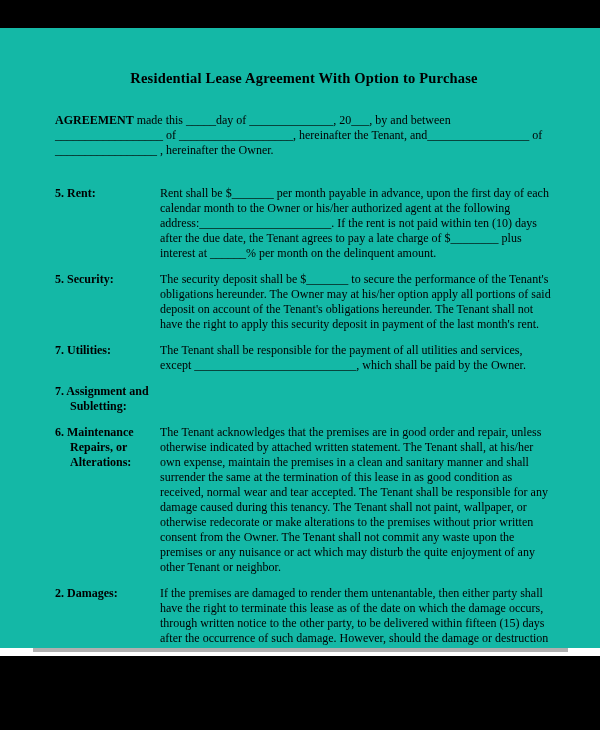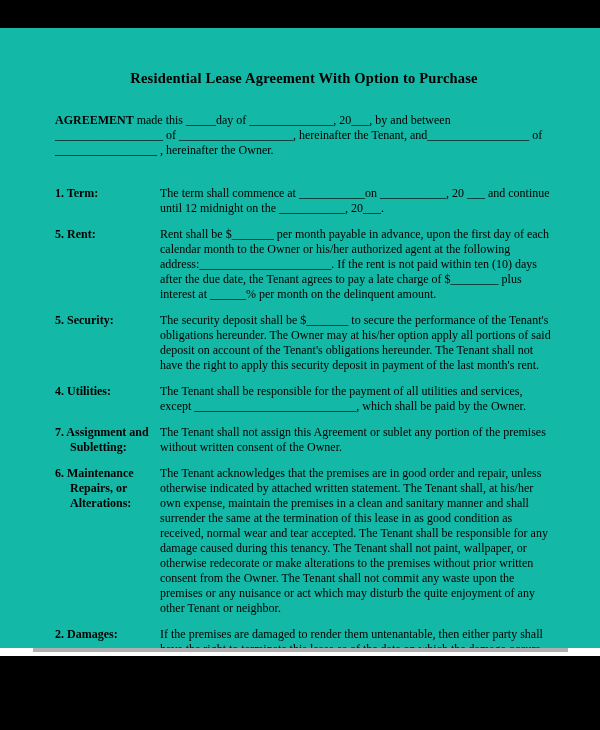--- a/index.html
+++ b/index.html
@@ -82,43 +82,38 @@
 <div class="screen">
 
   <div class="bar top"></div>
 
   <div class="doc">
 
     <h1 class="doc-title">Residential Lease Agreement With Option to Purchase</h1>
 
     <p class="opening"><span class="lead">AGREEMENT</span><span> made this _____day of ______________, 20___,  by and between __________________ of ___________________, hereinafter the Tenant, and_________________ of _________________ , hereinafter the Owner.</span></p>
 
-    <div class="section-row">
-      <div class="section-label">1. Term:</div>
-      <div class="section-text">The term shall commence at ___________on ___________, 20 ___  and continue until 12 midnight on the ___________, 20___.</div>
-    </div>
 
     <div class="section-row">
       <div class="section-label">5. Rent:</div>
       <div class="section-text">Rent shall be $_______  per month payable in advance, upon the first day of each calendar month to the Owner or his/her authorized agent at the following address:______________________.  If the rent is not paid within ten (10) days after the due date, the Tenant agrees to pay a late charge of $________ plus interest at ______% per month on the delinquent amount.</div>
     </div>
 
     <div class="section-row">
       <div class="section-label">5. Security:</div>
       <div class="section-text">The security deposit shall be $_______  to secure the performance of the Tenant's obligations hereunder.  The Owner may at his/her option apply all portions of said deposit on account of the Tenant's obligations hereunder.  The Tenant shall not have the right to apply this security deposit in payment of the last month's rent.</div>
     </div>
 
     <div class="section-row">
-      <div class="section-label">4. Utilities:</div>
+      <div class="section-label">7. Utilities:</div>
       <div class="section-text">The Tenant shall be responsible for the payment of all utilities and services, except ___________________________, which shall be paid by the Owner.</div>
     </div>
 
     <div class="section-row">
       <div class="section-label">7. Assignment and Subletting:</div>
-      <div class="section-text">The Tenant shall not assign this Agreement or sublet any portion of the premises without written consent of the Owner.</div>
     </div>
 
     <div class="section-row">
       <div class="section-label">6. Maintenance Repairs, or Alterations:</div>
       <div class="section-text">The Tenant acknowledges that the premises are in good order and repair, unless otherwise indicated by attached written statement.  The Tenant shall, at his/her own expense, maintain the premises in a clean and sanitary manner and shall surrender the same at the termination of this lease in as good condition as received, normal wear and tear accepted.  The Tenant shall be responsible for any damage caused during this tenancy.  The Tenant shall not paint, wallpaper, or otherwise redecorate or make alterations to the premises without prior written consent from the Owner.  The Tenant shall not commit any waste upon the premises or any nuisance or act which may disturb the quite enjoyment of any other Tenant or neighbor.</div>
     </div>
 
     <div class="section-row">
       <div class="section-label">2. Damages:</div>
       <div class="section-text">If the premises are damaged to render them untenantable, then either party shall have the right to terminate this lease as of the date on which the damage occurs, through written notice to the other party, to be delivered within fifteen (15) days after the occurrence of such damage.  However, should the damage or destruction</div>

